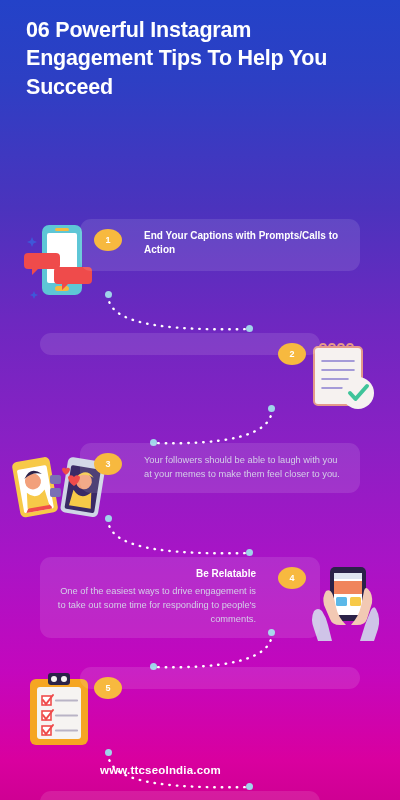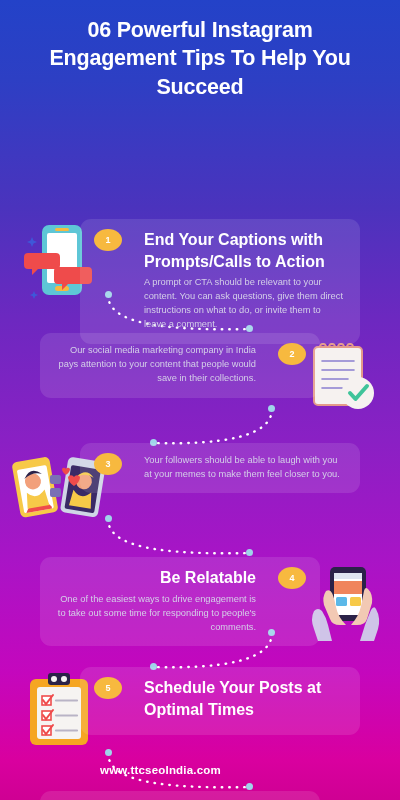--- a/index.html
+++ b/index.html
@@ -16,21 +16,21 @@
       #c407bd 84%,
       #d9009f 95%,
       #cf0093 100%);
     overflow:hidden;
     position:relative;
   }
 
   
   .header {
     padding:16px 26px 10px 26px;
-    text-align:center;
+    text-align:left;
   }
   .header h1 {
     color:#ffffff;
     font-size:21.5px;
     line-height:1.32;
     font-weight:bold;
     letter-spacing:-0.2px;
   }
 
   
@@ -40,21 +40,21 @@
     position:absolute;
     border-radius:11px;
     background:rgba(255,255,255,0.11);
     padding:10px 16px 12px 16px;
   }
   .card.left  { left:80px;  width:280px; }
   .card.right { left:40px;  width:280px; text-align:right; }
 
   .card-title {
     color:#ffffff;
-    font-size:16px;
+    font-size:10px;
     font-weight:bold;
     line-height:1.34;
     margin-bottom:3px;
   }
   .card-body {
     color:#d4cfe8;
     font-size:9.3px;
     line-height:1.52;
   }
   .card.left .card-title, .card.left .card-body { padding-left:48px; }
@@ -254,42 +254,39 @@
       <circle cx="30" cy="42" r="4.5" fill="#f2c9b4"></circle>
       <path d="M34,48 q8,4 10,8" stroke="#f2c9b4" stroke-width="5" fill="none" stroke-linecap="round"></path>
       <ellipse cx="86" cy="56" rx="9" ry="6" fill="#f5a623"></ellipse>
       <rect x="79" y="48" width="14" height="9" rx="2" fill="#d94a4a"></rect>
     </svg>
   </div>
 
   <div class="card left" style="top:108px;">
     <div class="badge">1</div>
     <div class="card-title">End Your Captions with Prompts/Calls to Action</div>
-    <div class="card-body">A prompt or CTA should be relevant to your content. You can ask questions, give them direct instructions on what to do, or invite them to leave a comment.</div>
   </div>
 
   <div class="card right" style="top:222px;">
     <div class="badge">2</div>
-    <div class="card-body">Our social media marketing company in India pays attention to your content that people would save in their collections.</div>
   </div>
 
   <div class="card left" style="top:332px;">
     <div class="badge">3</div>
     <div class="card-body">Your followers should be able to laugh with you at your memes to make them feel closer to you.</div>
   </div>
 
   <div class="card right" style="top:446px;">
     <div class="badge">4</div>
     <div class="card-title">Be Relatable</div>
     <div class="card-body">One of the easiest ways to drive engagement is to take out some time for responding to people's comments.</div>
   </div>
 
   <div class="card left" style="top:556px;">
     <div class="badge">5</div>
-    <div class="card-title">Schedule Your Posts at Optimal Times</div>
   </div>
 
   <div class="card right" style="top:680px;">
     
     
     
   </div>
 
 </div>
 

